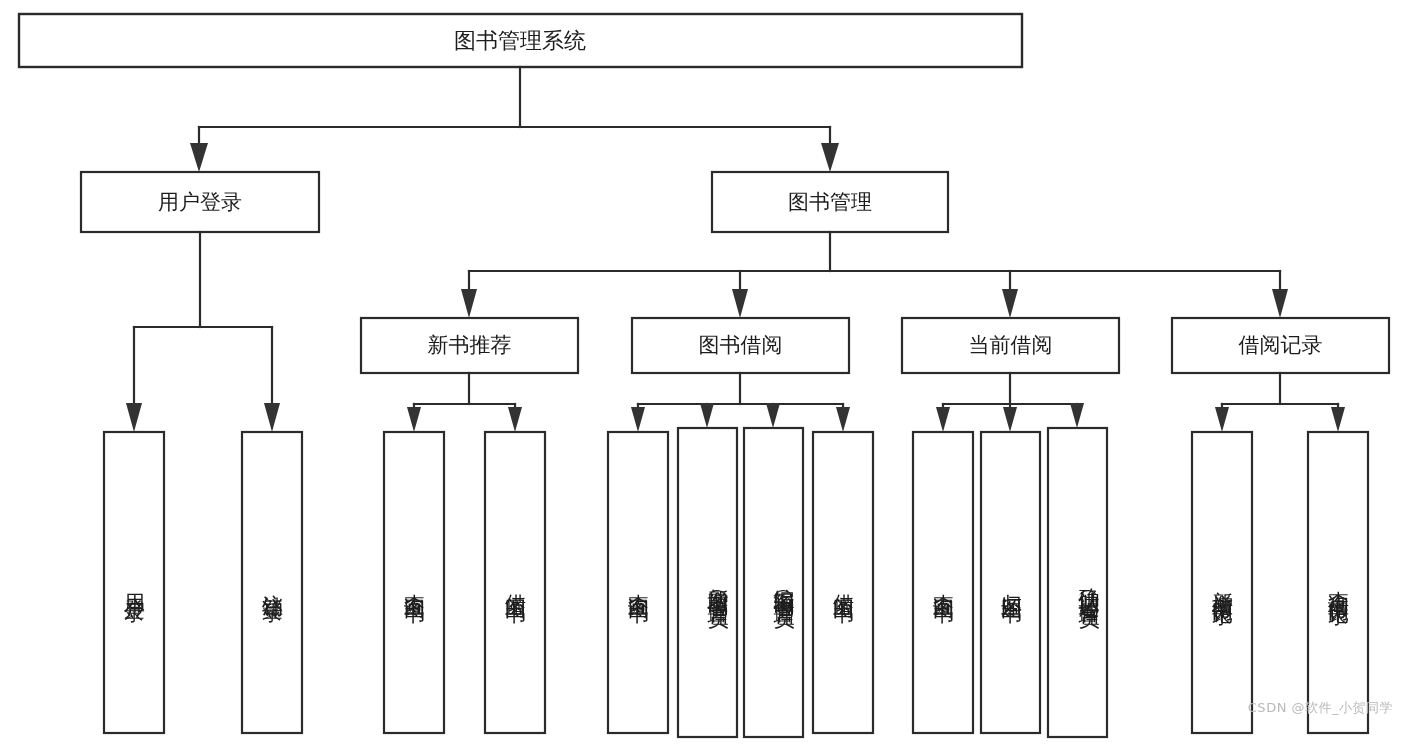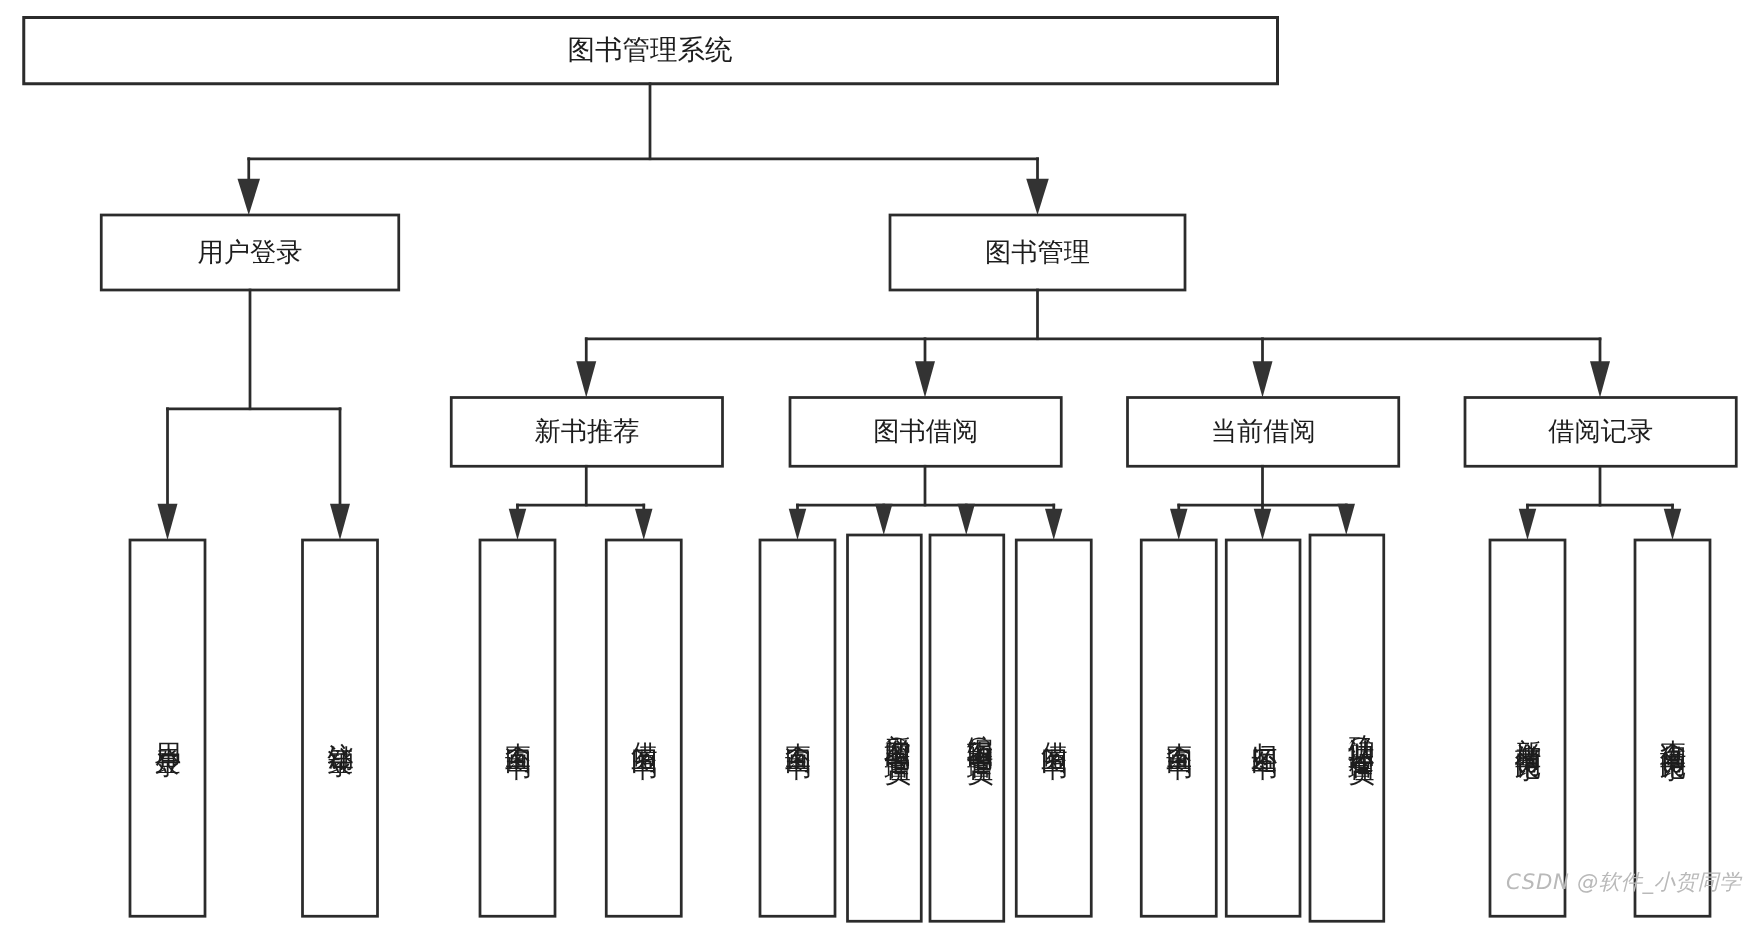--- a/index.html
+++ b/index.html
@@ -72,25 +72,24 @@
     letter-spacing: 3px;
     line-height: 1;
     white-space: nowrap;
     pointer-events: none;
   }
   .watermark {
     position: absolute;
     right: 12px;
     bottom: 4px;
     font-family: "DejaVu Sans", "Liberation Sans", sans-serif;
-    font-size: 17px;
+    font-size: 13px;
     color: #b9b9b9;
     white-space: nowrap;
     letter-spacing: 0.5px;
-    font-style: italic;
   }
 </style>
 </head>
 <body>
 
 <div id="diagram-root">
 
   <svg id="flow-svg" viewBox="0 0 1405 747">
 
     <g>

